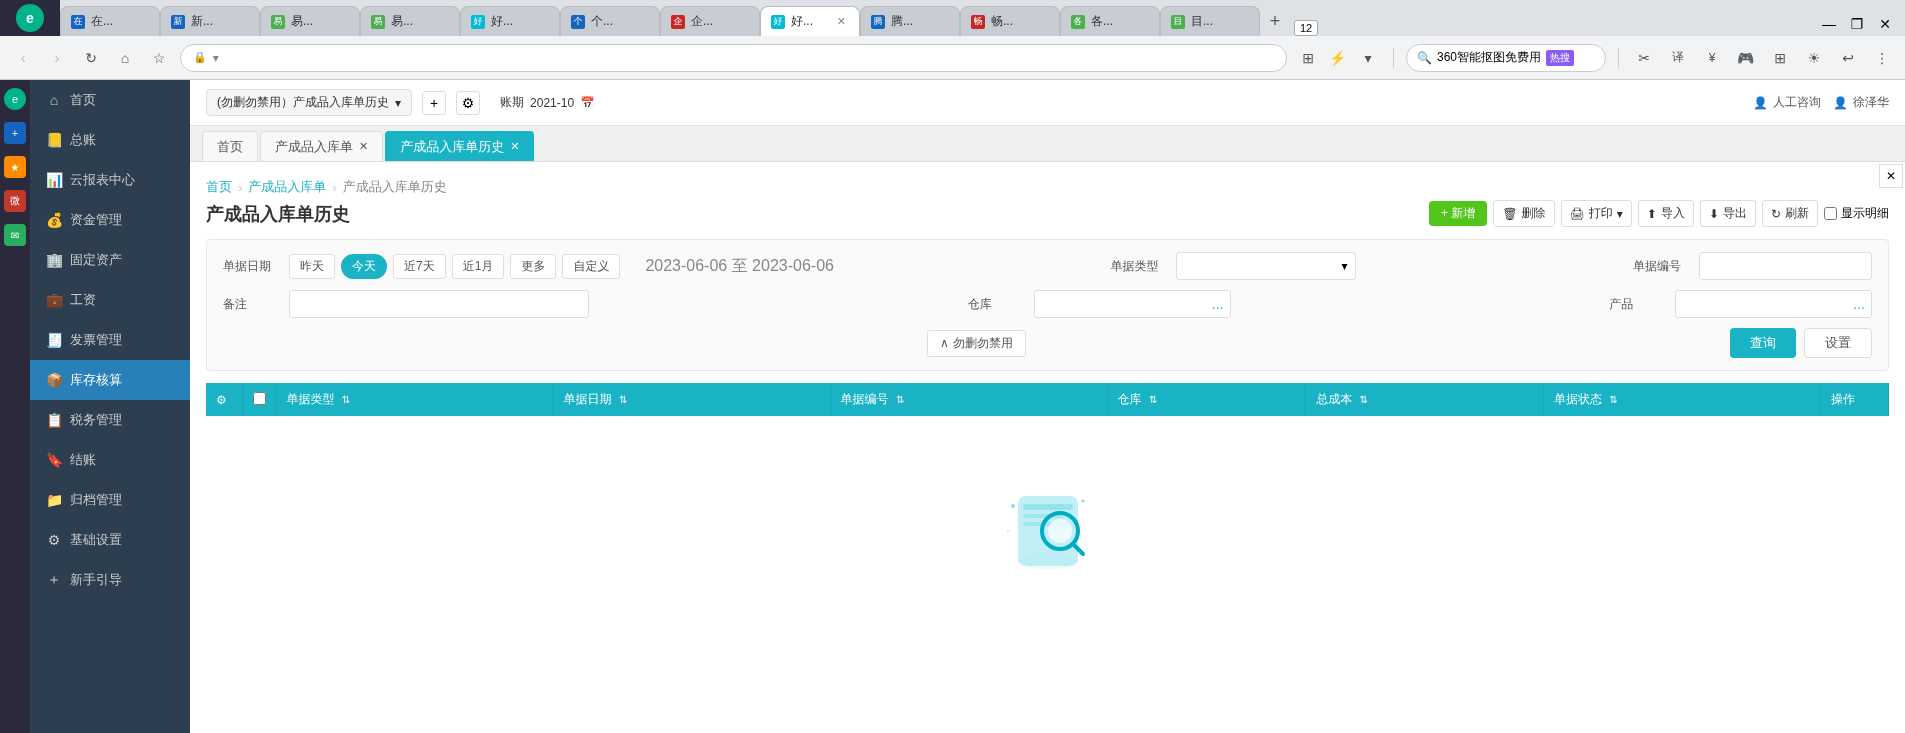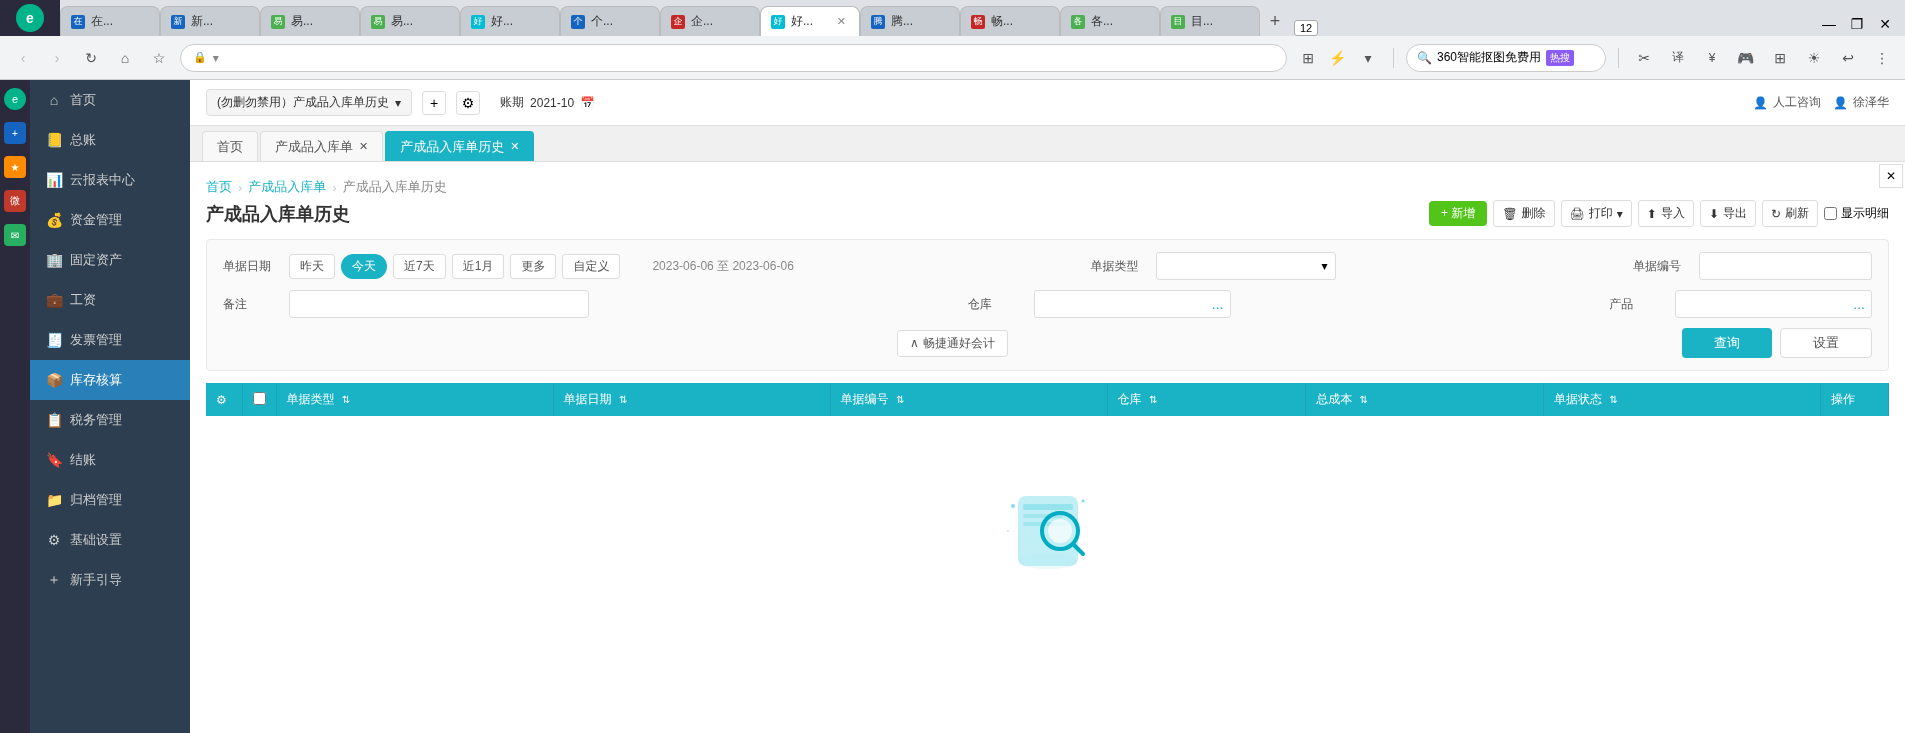--- a/index.html
+++ b/index.html
@@ -64,21 +64,21 @@
     .toolbar-action.btn-green { background: #52c41a; color: #fff; border-radius: 4px; padding: 4px 12px; }
     .toolbar-action.btn-outline { border: 1px solid #ddd; background: #fff; }
 
     
     .filter-section { background: #fafafa; border: 1px solid #e8e8e8; border-radius: 4px; padding: 12px 16px; margin-bottom: 12px; }
     .filter-row { display: flex; align-items: center; gap: 16px; margin-bottom: 10px; }
     .filter-label { font-size: 12px; color: #555; white-space: nowrap; min-width: 50px; }
     .filter-dates { display: flex; align-items: center; gap: 6px; }
     .date-btn { padding: 3px 10px; border: 1px solid #ddd; border-radius: 3px; font-size: 12px; cursor: pointer; color: #555; background: #fff; }
     .date-btn.active { background: #1ab3c5; color: #fff; border-color: #1ab3c5; border-radius: 12px; }
-    .date-range { font-size: 12px; color: #888; margin-left: 16px; }
+    .date-range { font-size: 16px; color: #888; margin-left: 9px; }
     .filter-select { height: 28px; border: 1px solid #ddd; border-radius: 3px; font-size: 12px; padding: 0 8px; min-width: 160px; display: flex; align-items: center; justify-content: space-between; background: #fff; cursor: pointer; }
     .filter-input { height: 28px; border: 1px solid #ddd; border-radius: 3px; font-size: 12px; padding: 0 8px; min-width: 200px; background: #fff; }
     .filter-dots { color: #1ab3c5; cursor: pointer; font-size: 14px; padding: 0 6px; }
 
     .collapse-btn { display: flex; align-items: center; gap: 4px; font-size: 12px; color: #555; cursor: pointer; border: 1px solid #ddd; padding: 4px 12px; border-radius: 3px; background: #fff; margin: 0 auto; }
 
     
     .data-table { width: 100%; border-collapse: collapse; margin-top: 8px; }
     .data-table th { background: #1ab3c5; color: #fff; padding: 8px 10px; font-size: 12px; font-weight: normal; text-align: left; border-right: 1px solid #18a5b6; white-space: nowrap; }
     .data-table th.sortable { cursor: pointer; }
@@ -87,21 +87,21 @@
     
     .empty-state { display: flex; flex-direction: column; align-items: center; justify-content: center; padding: 60px 0; }
 
     .checkbox-th { width: 32px; text-align: center; }
     .settings-th { width: 36px; text-align: center; }
     .ops-th { width: 68px; text-align: right; }
 
     .breadcrumb { display: flex; align-items: center; gap: 6px; font-size: 13px; color: #888; margin-bottom: 4px; }
     .breadcrumb-sep { color: #ccc; }
     .breadcrumb-link { color: #1ab3c5; cursor: pointer; }
-    .filter-inline-btn { padding: 5px 32px; border: none; border-radius: 4px; cursor: pointer; font-size: 13px; }
+    .filter-inline-btn { padding: 5px 20px; border: none; border-radius: 4px; cursor: pointer; font-size: 13px; }
     .filter-inline-btn.query { background: #1ab3c5; color: #fff; }
     .filter-inline-btn.setting { background: #fff; border: 1px solid #ddd; color: #555; }
 
     .table-header-row th:first-child { width: 36px; }
     .table-header-row th:nth-child(2) { width: 32px; }
   </style>
 </head>
 <body>
 
 <div class="browser-frame">
@@ -400,21 +400,21 @@
             <div style="display:flex; align-items:center; border:1px solid #ddd; border-radius:3px; height:28px; min-width:180px; background:#fff;">
               <input type="text" style="flex: 1 1 0%; border: none; outline: none; padding: 0px 8px; font-size: 12px;">
               <span class="filter-dots">...</span>
             </div>
           </div>
 
 
           <div style="display:flex; align-items:center; justify-content:space-between; margin-top:4px;">
             <button class="collapse-btn">
               <span>∧</span>
-              <span>畅捷通好会计</span>
+              <span>勿删勿禁用</span>
             </button>
             <div style="display:flex; gap:8px;">
               <button class="filter-inline-btn query">查询</button>
               <button class="filter-inline-btn setting">设置</button>
             </div>
           </div>
         </div>
 
         <table class="data-table">
           <thead>

